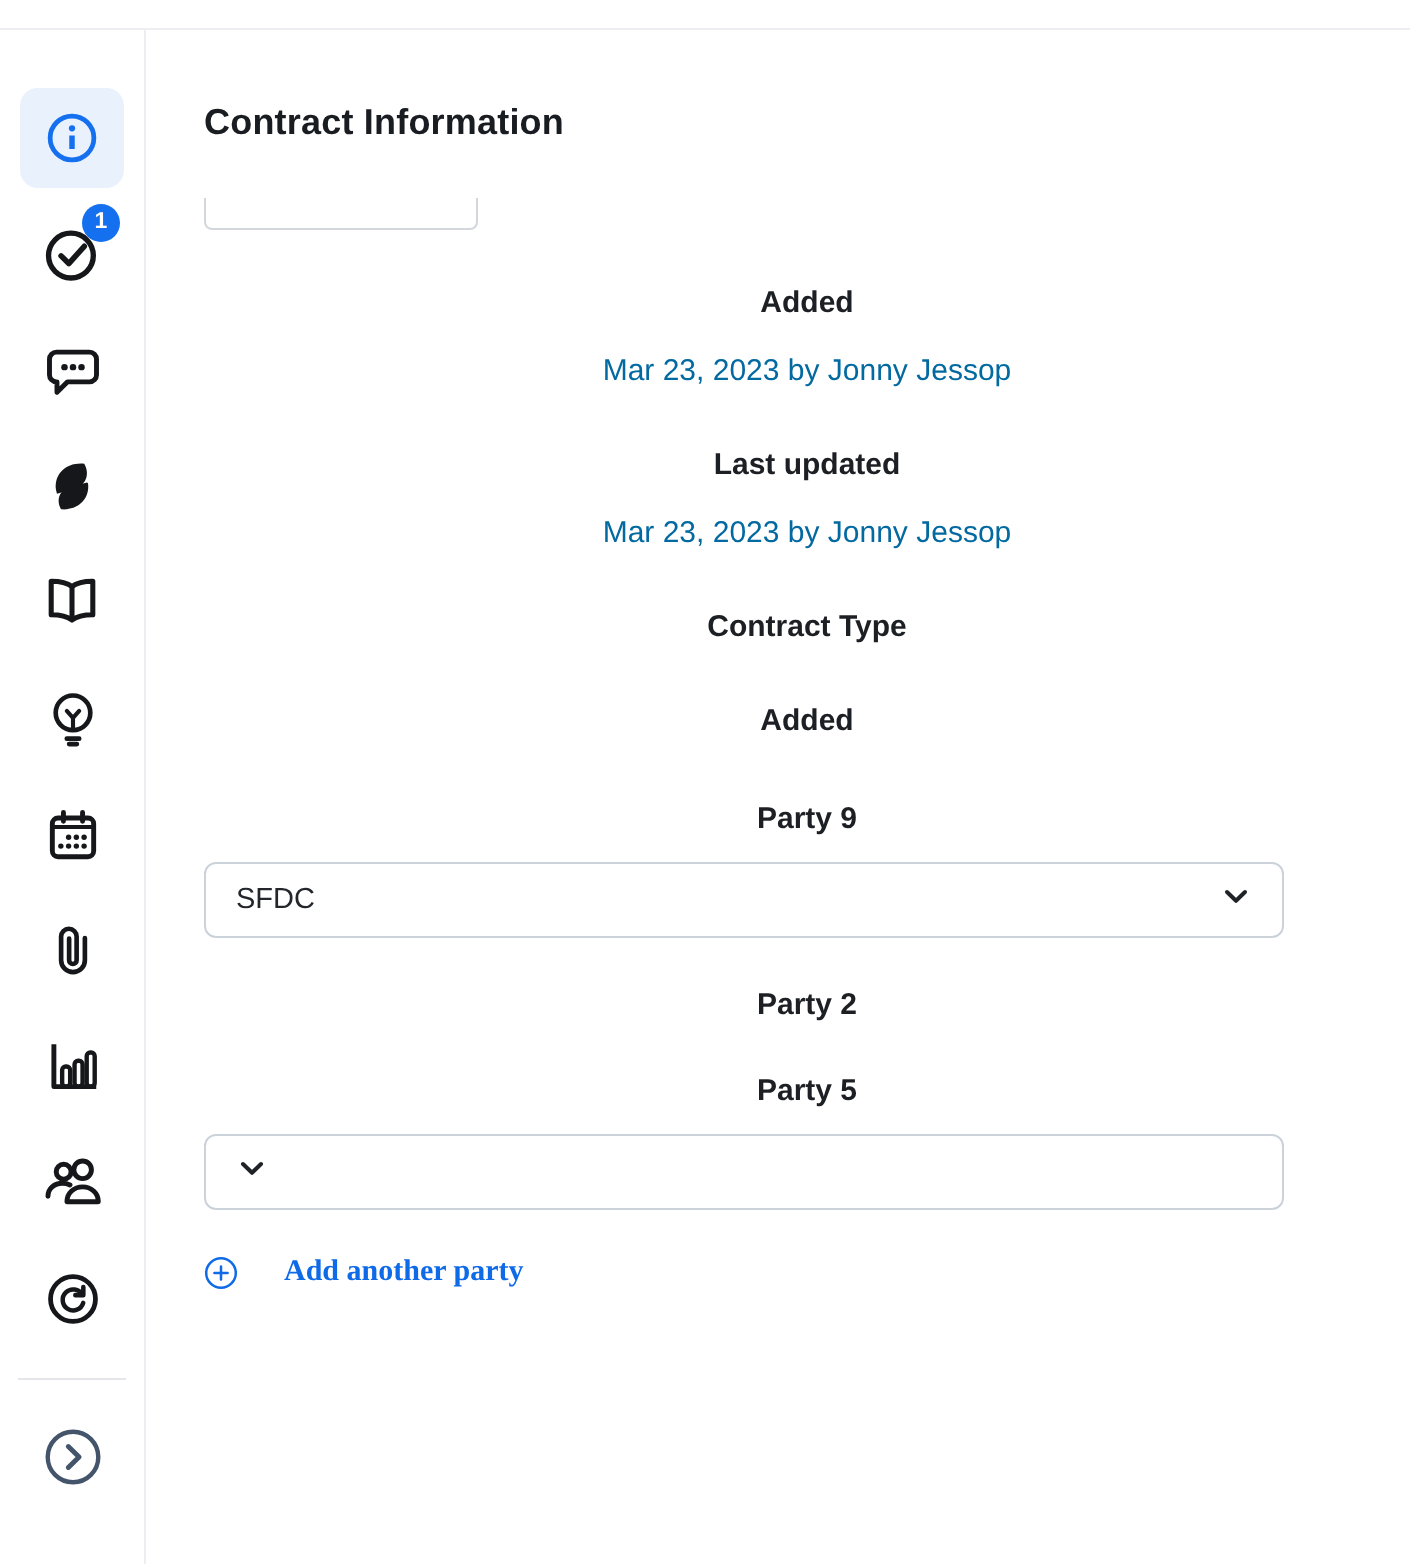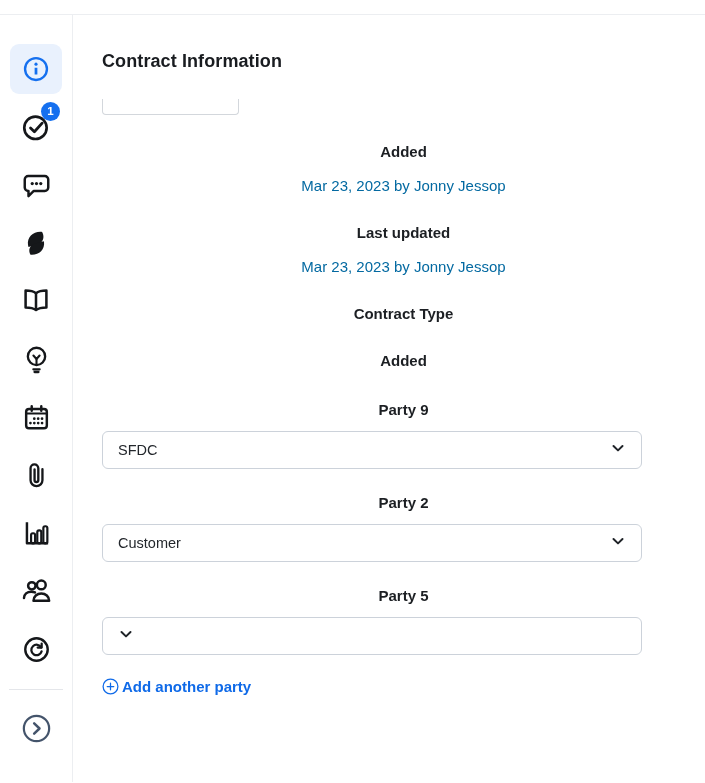--- a/index.html
+++ b/index.html
@@ -52,22 +52,22 @@
   .select-box {
     width:540px; height:38px; margin-top:12px;
     border:1px solid #ccd2da; border-radius:6px; background:#fff;
     display:flex; align-items:center; justify-content:space-between;
     padding:0 15px; cursor:pointer;gap:25px;
   }
   .sel-text { font-size:14.5px; color:#23272c; }
   .sel-text.placeholder { color:#959ba3; }
   .chev { color:#1f2328; flex:0 0 auto; }
   .add-party {
-    display:flex; align-items:center; gap:3px; margin-top:23px;
-    color:#0f6ae8; font-size:15px; font-weight:700; cursor:pointer;
+    display:flex; align-items:center; gap:23px; margin-top:23px;
+    color:#0f6ae8; font-size:15px; font-weight:700; cursor:pointer;font-family:Liberation Serif, serif;
   }
   .add-party .plus-ic { display:flex; }
 </style>
 </head>
 <body>
 
 <div class="topbar"></div>
 
 <div class="layout">
 
@@ -237,28 +237,20 @@
         <span class="chev">
           <svg width="16" height="16" viewBox="0 0 16 16" fill="none" stroke="currentColor" stroke-width="2" stroke-linecap="round" stroke-linejoin="round">
             <path d="M3.5 6l4.5 4.4L12.5 6"></path>
           </svg>
         </span>
       </div>
     </div>
 
     <div class="field after-select">
       <div class="field-label">Party 2</div>
-      <div class="select-box">
-        <span class="sel-text">Customer</span>
-        <span class="chev">
-          <svg width="16" height="16" viewBox="0 0 16 16" fill="none" stroke="currentColor" stroke-width="2" stroke-linecap="round" stroke-linejoin="round">
-            <path d="M3.5 6l4.5 4.4L12.5 6"></path>
-          </svg>
-        </span>
-      </div>
     </div>
 
     <div class="field after-select">
       <div class="field-label">Party 5</div>
       <div class="select-box">
         <span class="chev">
           <svg width="16" height="16" viewBox="0 0 16 16" fill="none" stroke="currentColor" stroke-width="2" stroke-linecap="round" stroke-linejoin="round">
             <path d="M3.5 6l4.5 4.4L12.5 6"></path>
           </svg>
         </span>

